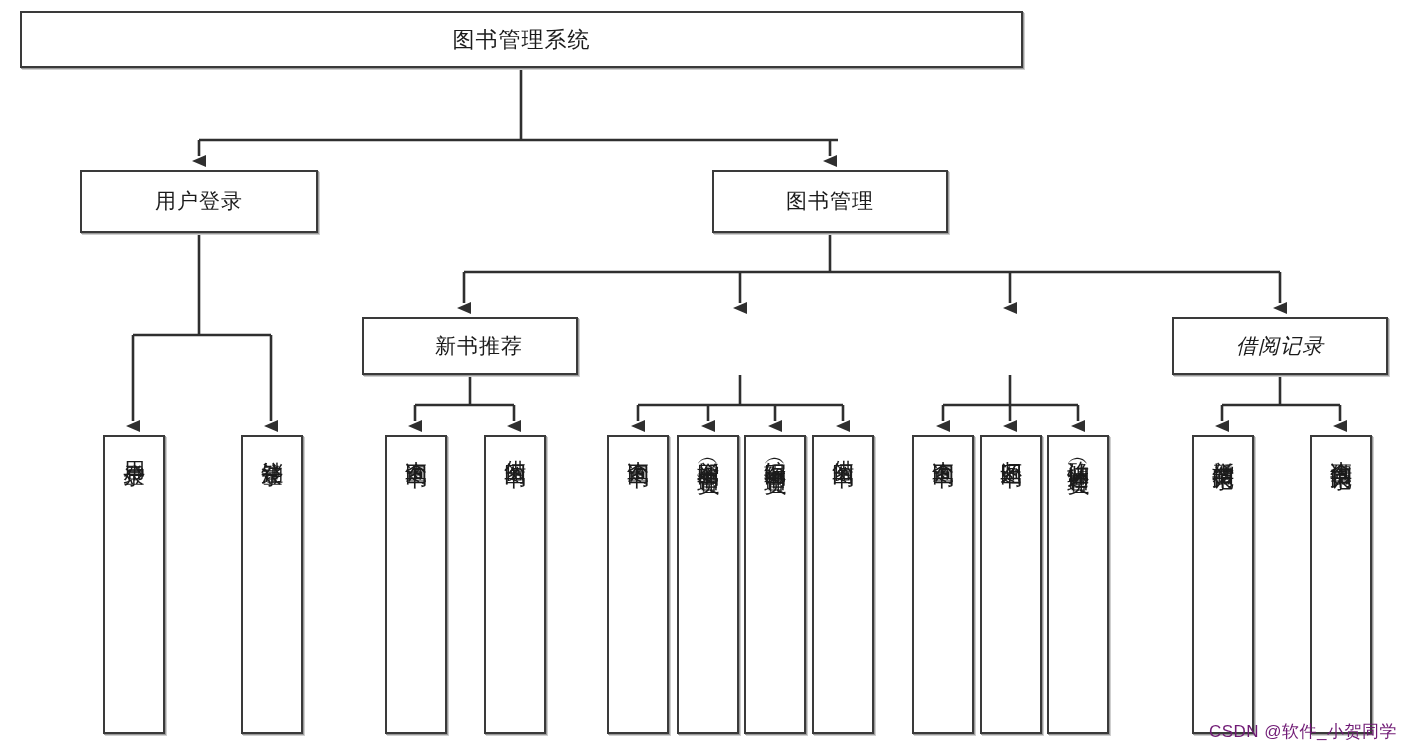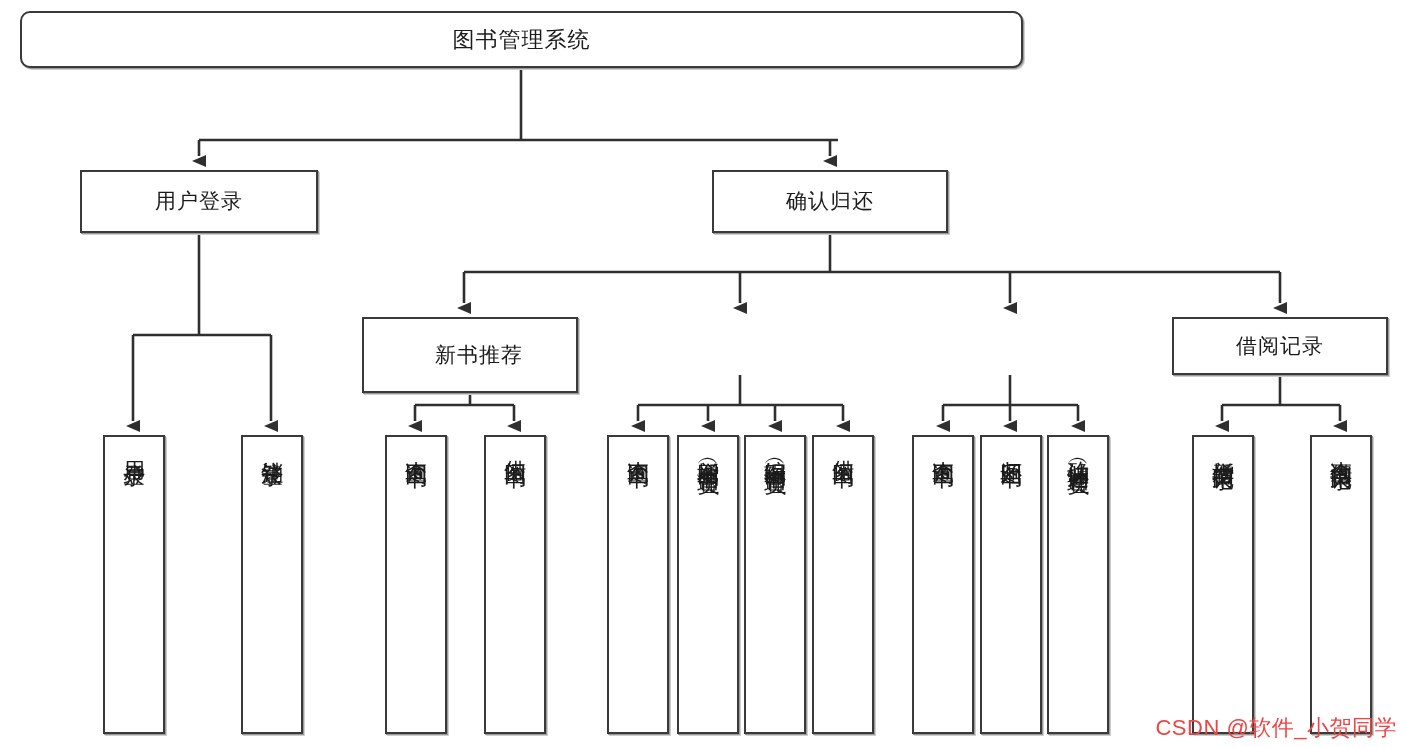--- a/index.html
+++ b/index.html
@@ -22,21 +22,21 @@
       text-orientation:upright;
       font-size:22px;
       line-height:1.02;
       letter-spacing:2px;
       white-space:normal;
       max-height:292px;
       text-align:left;
   }
   .node.vert.mid .lbl{max-height:288px;}
 
-  .watermark{position:absolute;right:8px;bottom:4px;font-size:22px;color:#ef4444;
+  .watermark{position:absolute;right:8px;bottom:4px;font-size:17px;color:#701a75;
              letter-spacing:.5px;white-space:nowrap;}
 </style>
 </head>
 <body>
 
 <div id="stage">
 
   <svg class="wires" viewBox="0 0 1405 747" xmlns="http://www.w3.org/2000/svg">
     <defs>
       <marker id="ah" markerWidth="12" markerHeight="14" refX="1" refY="7" orient="auto" markerUnits="userSpaceOnUse">
@@ -80,35 +80,35 @@
       <path d="M1010,405 L1010,421" marker-end="url(#ah)"></path>
       <path d="M1078,405 L1078,421" marker-end="url(#ah)"></path>
 
       <path d="M1280,375 L1280,405"></path>
       <path d="M1222,405 L1340,405"></path>
       <path d="M1222,405 L1222,421" marker-end="url(#ah)"></path>
       <path d="M1340,405 L1340,421" marker-end="url(#ah)"></path>
     </g>
   </svg>
 
-  <div class="node root horiz" style="left:20px;top:11px;width:1003px;height:57px;border-radius:10px;">
+  <div class="node root horiz" style="left:20px;top:11px;width:1003px;height:57px;">
     <span class="lbl">图书管理系统</span>
   </div>
 
   <div class="node horiz" style="left:80px;top:170px;width:238px;height:63px;">
     <span class="lbl">用户登录</span>
   </div>
   <div class="node horiz" style="left:712px;top:170px;width:236px;height:63px;">
-    <span class="lbl">确认归还</span>
+    <span class="lbl">图书管理</span>
   </div>
 
-  <div class="node horiz" style="left:362px;top:317px;width:216px;height:76px;padding-left:18px;">
+  <div class="node horiz" style="left:362px;top:317px;width:216px;height:58px;padding-left:18px;">
     <span class="lbl">新书推荐</span>
   </div>
-  <div class="node horiz" style="left:1172px;top:317px;width:216px;height:58px;">
+  <div class="node horiz" style="left:1172px;top:317px;width:216px;height:58px;font-style:italic;">
     <span class="lbl">借阅记录</span>
   </div>
 
   <div class="node vert" style="left:103px;top:435px;width:62px;height:299px;">
     <span class="lbl">用户登录</span>
   </div>
   <div class="node vert" style="left:241px;top:435px;width:62px;height:299px;">
     <span class="lbl">注销登录</span>
   </div>
 

